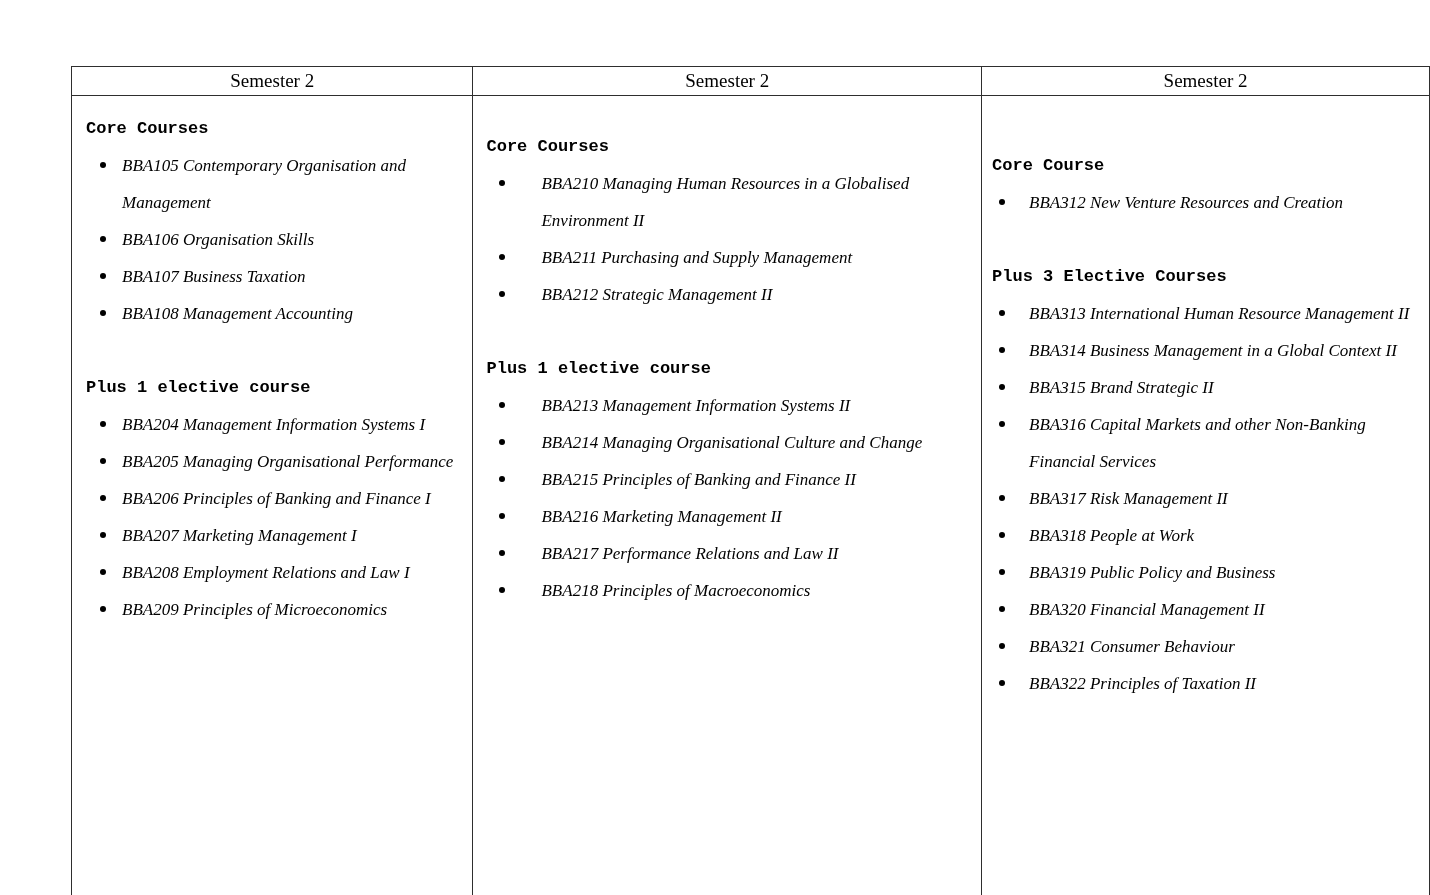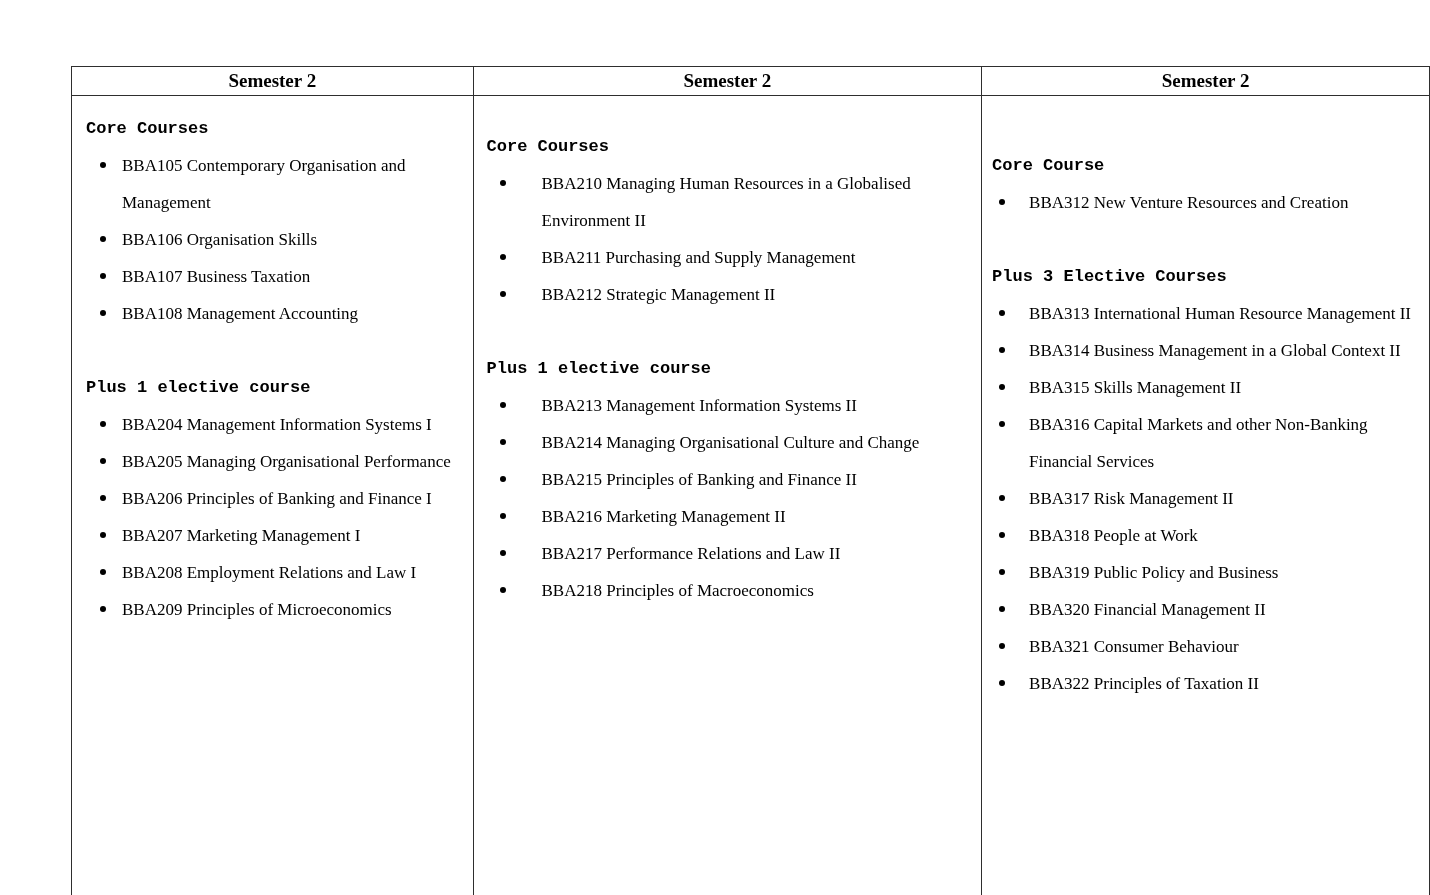--- a/index.html
+++ b/index.html
@@ -22,21 +22,21 @@
     border-collapse: collapse;
     table-layout: fixed;
   }
   .course-table th, .course-table td {
     border: 1px solid #2e2e2e;
     margin: 0;
   }
   th.sem-header {
     height: 28px;
     font-size: 19px;
-    font-weight: bold;
+    font-weight: normal;
     text-align: center;
     vertical-align: middle;
     padding: 0;
   }
   td.course-cell {
     vertical-align: top;
     height: 736px;
     font-size: 17px;
     line-height: 37px;
   }
@@ -57,20 +57,21 @@
   .section + .section { margin-top: 37px; }
 
   ul.course-list {
     margin: 0;
     padding: 0;
     list-style: none;
   }
   li.course-item {
     position: relative;
     line-height: 37px;
+    font-style: italic;
   }
   li.course-item::before {
     content: "";
     position: absolute;
     width: 6px;
     height: 6px;
     border-radius: 50%;
     background: #000;
     top: 15px;
   }
@@ -142,21 +143,21 @@
             <div class="section-heading">Core Course</div>
             <ul class="course-list">
               <li class="course-item">BBA312 New Venture Resources and Creation</li>
             </ul>
           </div>
           <div class="section">
             <div class="section-heading">Plus 3 Elective Courses</div>
             <ul class="course-list">
               <li class="course-item">BBA313 International Human Resource Management II</li>
               <li class="course-item">BBA314 Business Management in a Global Context II</li>
-              <li class="course-item">BBA315 Skills Management II</li>
+              <li class="course-item">BBA315 Brand Strategic II</li>
               <li class="course-item">BBA316 Capital Markets and other Non-Banking Financial Services</li>
               <li class="course-item">BBA317 Risk Management II</li>
               <li class="course-item">BBA318 People at Work</li>
               <li class="course-item">BBA319 Public Policy and Business</li>
               <li class="course-item">BBA320 Financial Management II</li>
               <li class="course-item">BBA321 Consumer Behaviour</li>
               <li class="course-item">BBA322 Principles of Taxation II</li>
             </ul>
           </div>
         </td>

